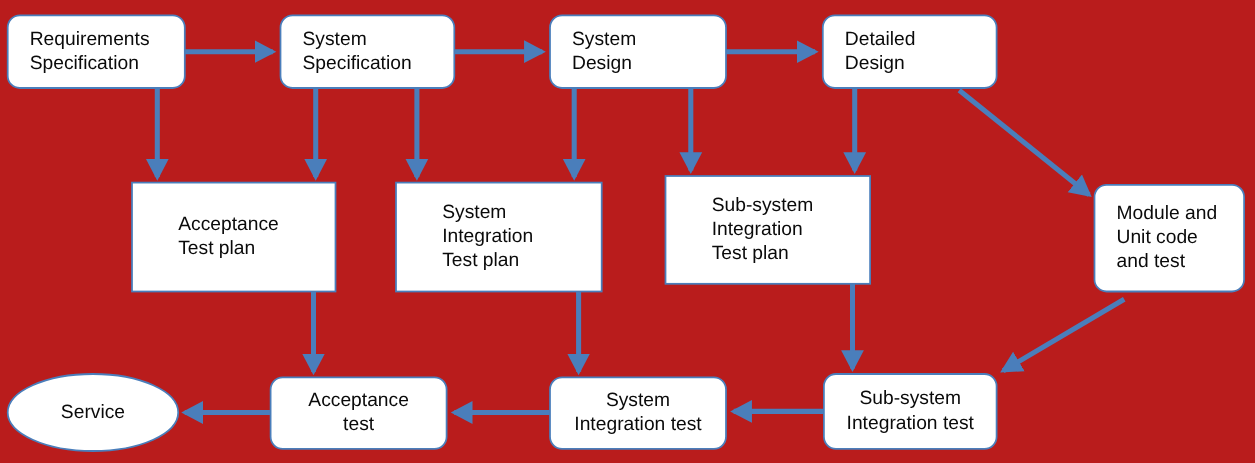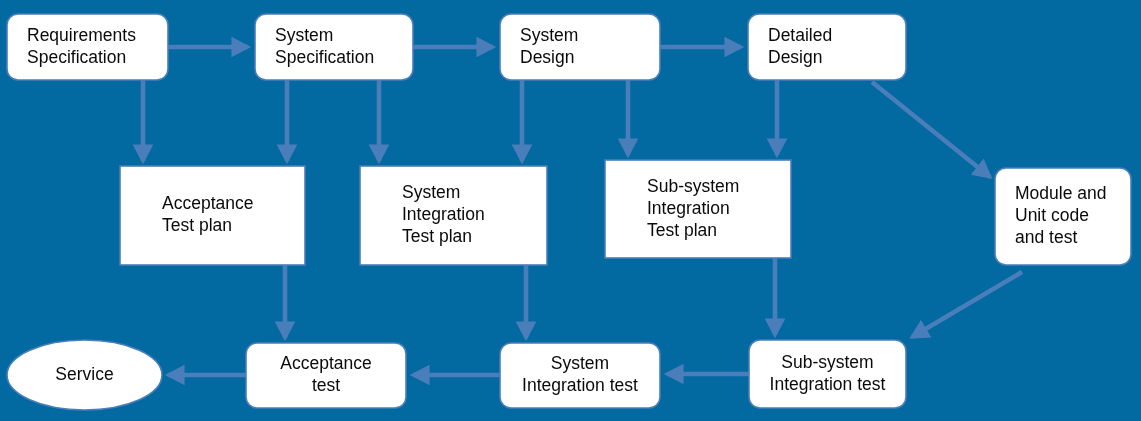--- a/index.html
+++ b/index.html
@@ -11,21 +11,21 @@
   body {
     width: 1141px;
     height: 421px;
     font-family: "Liberation Sans", sans-serif;
     overflow: hidden;
   }
   #diagram-root {
     position: relative;
     width: 1141px;
     height: 421px;
-    background: #0369a1;
+    background: #b91c1c;
   }
   svg.diagram-canvas {
     display: block;
     width: 1141px;
     height: 421px;
   }
   .node-shape {
     fill: #ffffff;
     stroke: #4a7ebb;
     stroke-width: 1.6;

